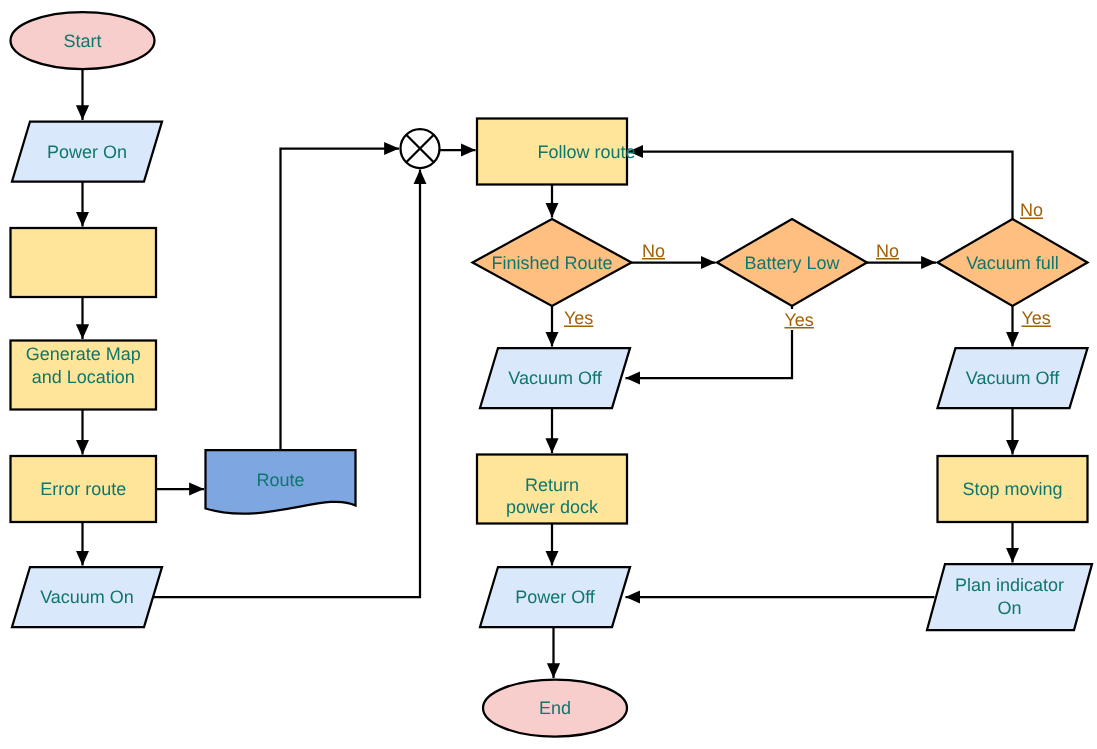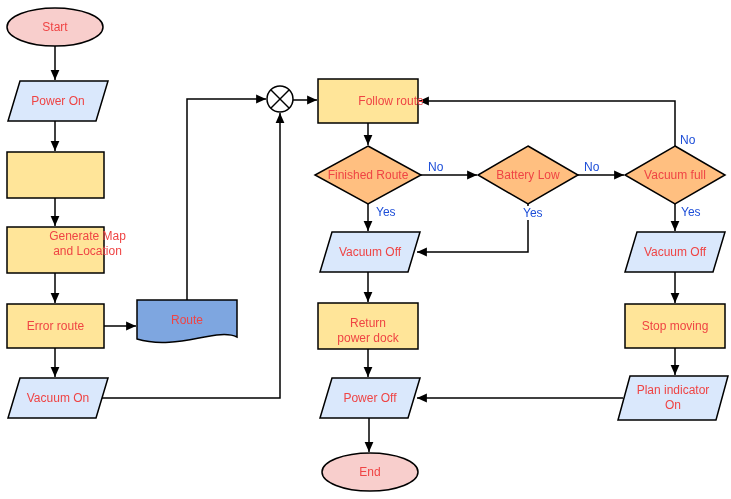--- a/index.html
+++ b/index.html
@@ -11,26 +11,26 @@
   .shape { stroke: var(--stroke, #000000); stroke-width: 1.5; }
   .shape-terminal { fill: var(--terminal-fill, #f8cecc); }
   .shape-process  { fill: var(--process-fill, #ffe599); }
   .shape-io       { fill: var(--io-fill, #dae8fc); }
   .shape-decision { fill: var(--decision-fill, #ffbf80); }
   .shape-document { fill: var(--document-fill, #7ea6e0); }
   .shape-junction { fill: #ffffff; }
   .edge { stroke: var(--stroke, #000000); stroke-width: 1.5; fill: none; }
   .lbl {
     position: absolute; display: flex; align-items: center; justify-content: center;
-    text-align: center; font-size: 12px; line-height: 1.25; color: #ef4444;
+    text-align: center; font-size: 12px; line-height: 1.25; color: #0f766e;
     white-space: pre-line; pointer-events: none;
   }
   .elbl {
-    position: absolute; font-size: 12px; color: #1d4ed8;
-    background: var(--canvas-bg, #ffffff); padding: 0 1px; pointer-events: none;
+    position: absolute; font-size: 12px; color: #a16207;
+    background: var(--canvas-bg, #ffffff); padding: 0 1px; pointer-events: none; text-decoration: underline;
   }
 </style>
 </head>
 <body>
 
 <div class="canvas">
 
   <svg width="731" height="499" viewBox="0 0 731 499">
     <defs>
       <marker id="arrow" viewBox="0 0 10 10" refX="9" refY="5" markerWidth="11" markerHeight="11" markerUnits="userSpaceOnUse" orient="auto">
@@ -87,21 +87,21 @@
       <rect class="shape shape-process" x="318" y="303" width="100" height="46"></rect>
       <rect class="shape shape-process" x="625" y="304" width="100" height="44"></rect>
       <polygon class="shape shape-io" points="332,378 420,378 408,418 320,418"></polygon>
       <polygon class="shape shape-io" points="630,376 728,376 716,420 618,420"></polygon>
       <ellipse class="shape shape-terminal" cx="370" cy="472" rx="48" ry="19"></ellipse>
     </g>
   </svg>
 
   <div class="lbl" style="left:7px;   top:8px;   width:96px;  height:38px;">Start</div>
   <div class="lbl" style="left:8px;   top:81px;  width:100px; height:40px;">Power On</div>
-  <div class="lbl" style="left:7px;   top:227px; width:97px;  height:34px;margin-left:32px;">Generate Map
+  <div class="lbl" style="left:7px;   top:227px; width:97px;  height:34px;">Generate Map
 and Location</div>
   <div class="lbl" style="left:7px;   top:304px; width:97px;  height:44px;">Error route</div>
   <div class="lbl" style="left:137px; top:300px; width:100px; height:40px;">Route</div>
   <div class="lbl" style="left:8px;   top:378px; width:100px; height:40px;">Vacuum On</div>
   <div class="lbl" style="left:318px; top:79px;  width:100px; height:44px;margin-left:23px;">Follow route</div>
   <div class="lbl" style="left:315px; top:147px; width:106px; height:56px;text-align:right;">Finished Route</div>
   <div class="lbl" style="left:478px; top:147px; width:100px; height:56px;">Battery Low</div>
   <div class="lbl" style="left:625px; top:147px; width:100px; height:56px;">Vacuum full</div>
   <div class="lbl" style="left:320px; top:232px; width:100px; height:40px;">Vacuum Off</div>
   <div class="lbl" style="left:625px; top:232px; width:100px; height:40px;">Vacuum Off</div>

